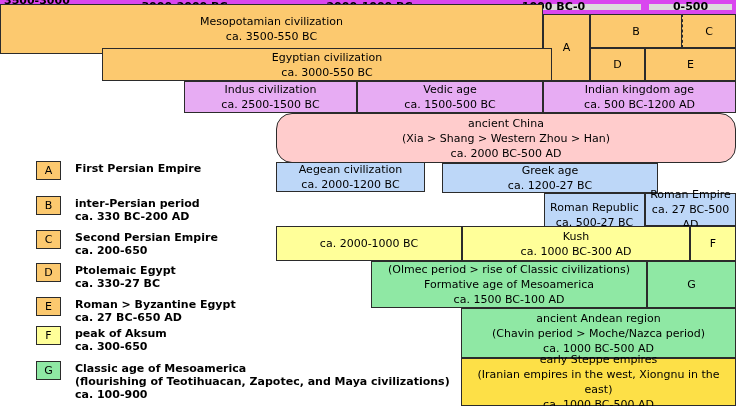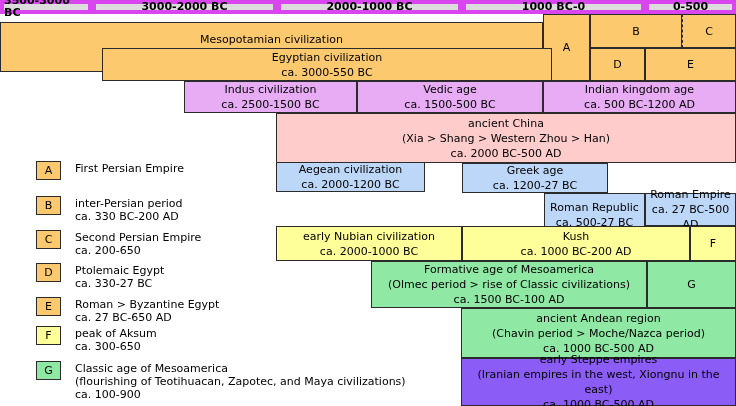--- a/index.html
+++ b/index.html
@@ -6,31 +6,31 @@
   .stage{position:relative;width:736px;height:406px;background:#ffffff;
          font-family:"DejaVu Sans","Liberation Sans",sans-serif;color:#000;overflow:hidden;}
   .cell{position:absolute;box-sizing:border-box;border:1px solid #2b2b2b;
         display:flex;flex-direction:column;justify-content:center;align-items:center;
         text-align:center;font-size:11px;line-height:15px;}
   .hcell{position:absolute;box-sizing:border-box;border:4px solid #d946ef;background:#dcdcdc;
          display:flex;justify-content:center;align-items:center;
          font-size:11px;font-weight:bold;line-height:12px;}
   .orange{background:#fcc96f;}
   .violet{background:#e7acf3;}
-  .pink{background:#ffcccc;}
+  .pink{background:#ffcccc;border-radius:16px;}
   .blue{background:#bdd7f8;}
   .yellow{background:#ffff99;}
   .green{background:#8fe8a4;}
-  .grayrow{background:#8b5cf6;}
+  .grayrow{background:#fde047;}
   .dashL{border-left-style:dashed;}
   .lg{position:absolute;display:flex;align-items:flex-start;}
   .sw{width:25px;height:19px;box-sizing:border-box;border:1px solid #2b2b2b;
       display:flex;justify-content:center;align-items:center;font-size:11px;flex:none;}
   .lgtext{font-size:11px;line-height:13px;margin-left:14px;padding-top:1px;}
-  .lgtext span{display:block;}
+  .lgtext span{display:block;font-weight:bold;}
 </style>
 </head>
 <body>
 
 <div class="stage">
 
   <div class="hcell" style="left:0;top:0;width:92px;height:14px">
       <span>3500-3000 BC</span>
     </div>
   <div class="hcell" style="left:92px;top:0;width:185px;height:14px">
@@ -39,21 +39,21 @@
   <div class="hcell" style="left:277px;top:0;width:185px;height:14px">
       <span>2000-1000 BC</span>
     </div>
   <div class="hcell" style="left:462px;top:0;width:183px;height:14px">
       <span>1000 BC-0</span>
     </div>
   <div class="hcell" style="left:645px;top:0;width:91px;height:14px">
       <span>0-500</span>
     </div>
 
-  <div class="cell orange" style="left:0;top:22px;width:543px;height:50px">
+  <div class="cell orange" style="left:0;top:4px;width:543px;height:50px">
     <span>Mesopotamian civilization</span>
     <span>ca. 3500-550 BC</span>
   </div>
   <div class="cell orange" style="left:543px;top:14px;width:47px;height:67px">
     <span>A</span>
   </div>
   <div class="cell orange" style="left:590px;top:14px;width:92px;height:34px">
     <span>B</span>
   </div>
   <div class="cell orange dashL" style="left:682px;top:14px;width:54px;height:34px">
@@ -87,48 +87,47 @@
   <div class="cell pink" style="left:276px;top:113px;width:460px;height:50px">
     <span>ancient China</span>
     <span>(Xia &gt; Shang &gt; Western Zhou &gt; Han)</span>
     <span>ca. 2000 BC-500 AD</span>
   </div>
 
   <div class="cell blue" style="left:276px;top:162px;width:149px;height:30px">
     <span>Aegean civilization</span>
     <span>ca. 2000-1200 BC</span>
   </div>
-  <div class="cell blue" style="left:462px;top:163px;width:146px;height:30px">
+  <div class="cell blue" style="left:442px;top:163px;width:216px;height:30px">
     <span>Greek age</span>
     <span>ca. 1200-27 BC</span>
   </div>
   <div class="cell blue" style="left:544px;top:193px;width:101px;height:43px">
     <span>Roman Republic</span>
     <span>ca. 500-27 BC</span>
   </div>
   <div class="cell blue" style="left:645px;top:193px;width:91px;height:33px">
     <span>Roman Empire</span>
     <span>ca. 27 BC-500 AD</span>
   </div>
 
   <div class="cell yellow" style="left:276px;top:226px;width:186px;height:35px">
-    <span>early Nubian civilization</span>
     <span>ca. 2000-1000 BC</span>
   </div>
   <div class="cell yellow" style="left:462px;top:226px;width:228px;height:35px">
     <span>Kush</span>
-    <span>ca. 1000 BC-200 AD</span>
+    <span>ca. 1000 BC-300 AD</span>
   </div>
   <div class="cell yellow" style="left:690px;top:226px;width:46px;height:35px">
     <span>F</span>
   </div>
 
   <div class="cell green" style="left:371px;top:261px;width:276px;height:47px">
+    <span>(Olmec period &gt; rise of Classic civilizations)</span>
     <span>Formative age of Mesoamerica</span>
-    <span>(Olmec period &gt; rise of Classic civilizations)</span>
     <span>ca. 1500 BC-100 AD</span>
   </div>
   <div class="cell green" style="left:647px;top:261px;width:89px;height:47px">
     <span>G</span>
   </div>
 
   <div class="cell green" style="left:461px;top:308px;width:275px;height:50px">
     <span>ancient Andean region</span>
     <span>(Chavin period &gt; Moche/Nazca period)</span>
     <span>ca. 1000 BC-500 AD</span>

